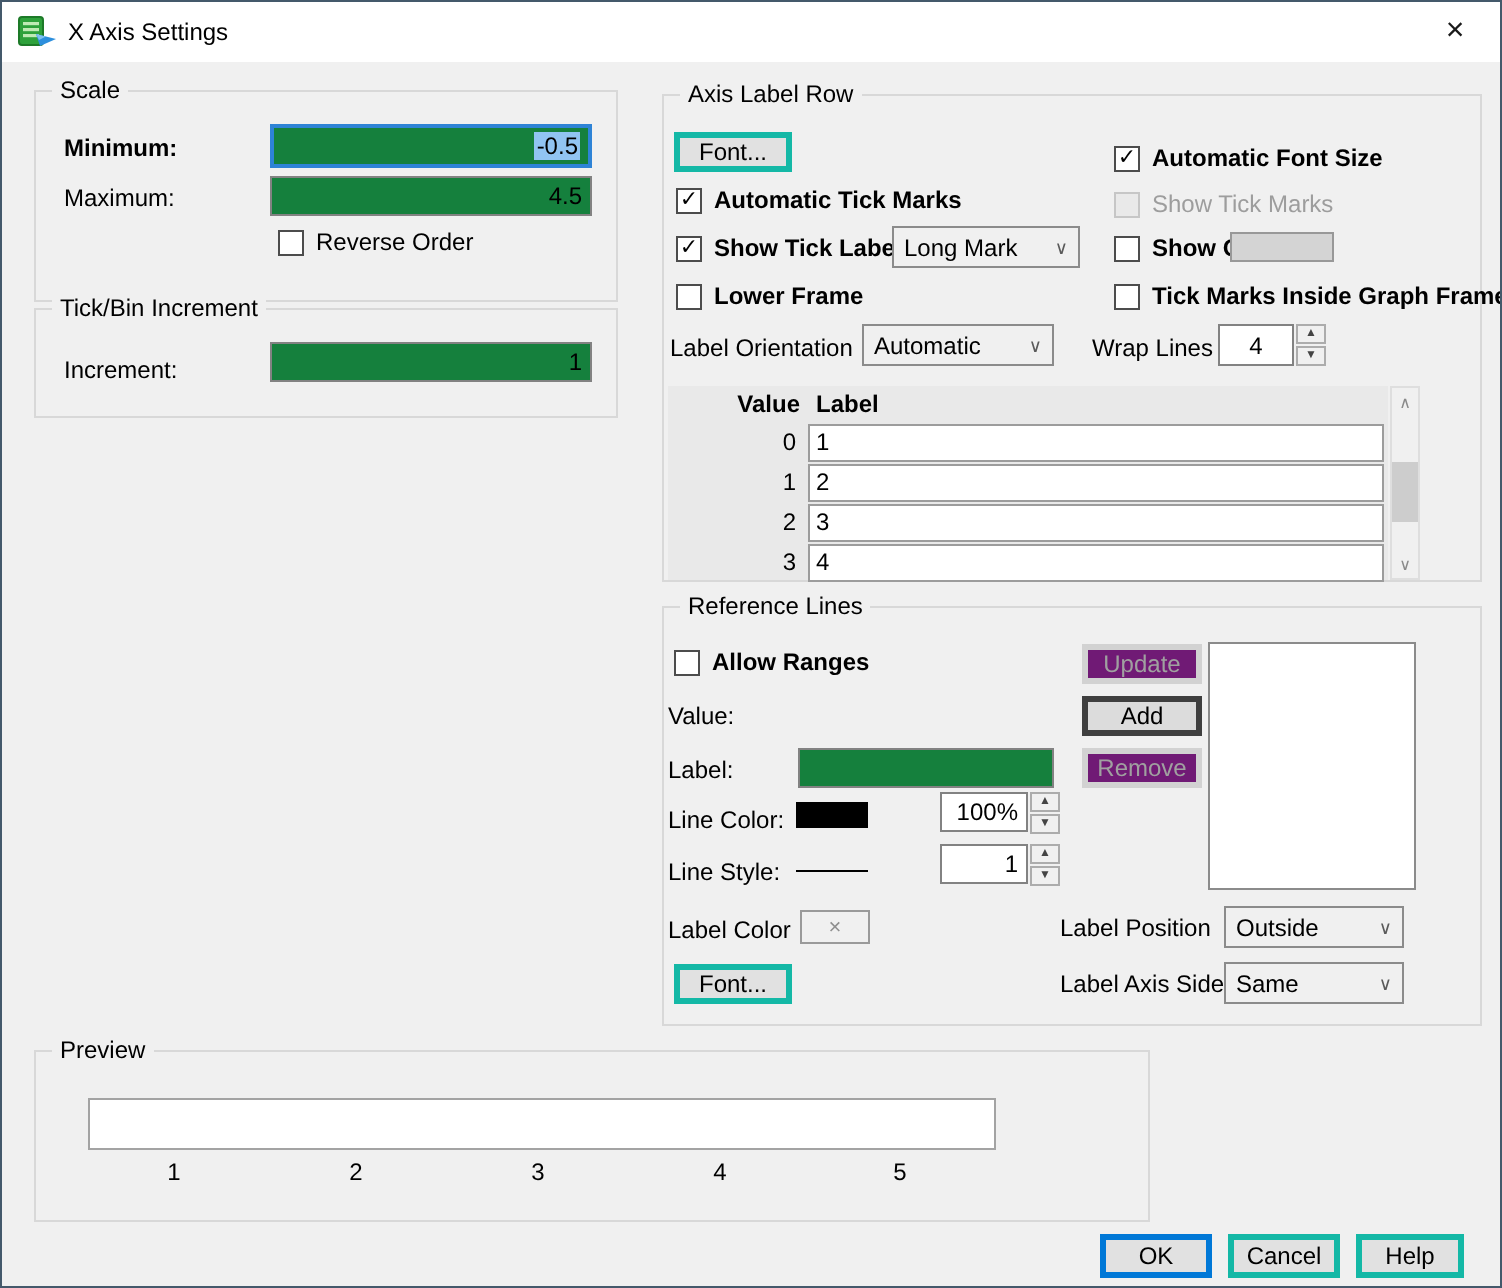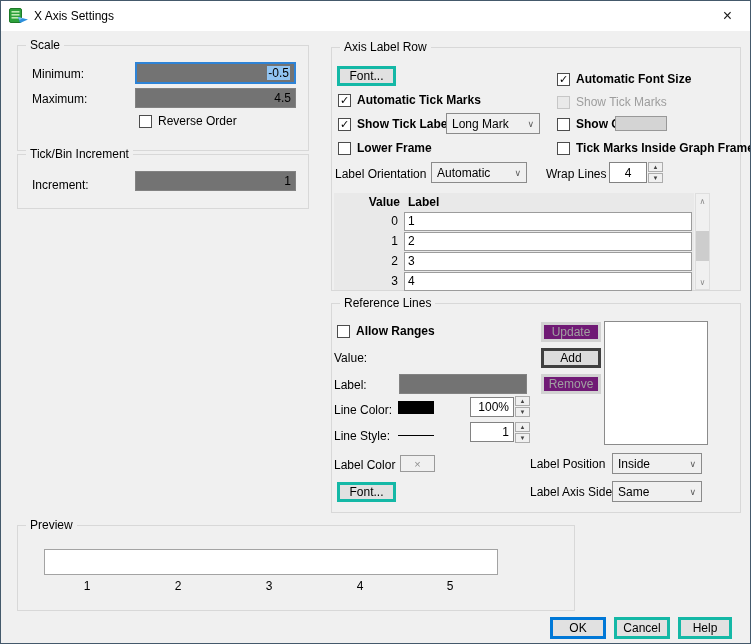--- a/index.html
+++ b/index.html
@@ -10,21 +10,21 @@
     overflow:hidden;
   }
   .titlebar{position:absolute;left:0;top:0;right:0;height:30px;background:#fff;}
   .app-icon{position:absolute;left:8px;top:7px;width:20px;height:16px;}
   .title-text{position:absolute;left:33px;top:8px;white-space:nowrap;}
   .close-btn{position:absolute;right:0;top:0;width:45px;height:29px;display:flex;align-items:center;justify-content:center;font-size:16px;color:#1a1a1a;cursor:pointer;}
   .lbl{position:absolute;white-space:nowrap;line-height:15px;}
   .lbl.dis{color:#9d9d9d;}
   .gb{position:absolute;border:1px solid #d8d8d8;}
   .gb-t{position:absolute;top:-8px;left:8px;background:#f0f0f0;padding:0 4px;line-height:15px;white-space:nowrap;}
-  .field{position:absolute;background:#737373;border:1px solid #828282;box-sizing:border-box;display:flex;align-items:center;padding:0 4px;overflow:hidden;}
+  .field{position:absolute;background:#15803d;border:1px solid #828282;box-sizing:border-box;display:flex;align-items:center;padding:0 4px;overflow:hidden;}
   .field.right{justify-content:flex-end;}
   .field.focus{border:2px solid #2e83d6;}
   .sel{background:#91c4f2;padding:0 1px;}
   .cb{position:absolute;width:13px;height:13px;background:#fff;border:1px solid #4c4c4c;box-sizing:border-box;display:flex;align-items:center;justify-content:center;font-size:11px;line-height:1;cursor:pointer;}
   .cb .chk{margin-top:-1px;}
   .cb.dis{background:#e9e9e9;border-color:#c6c6c6;}
   .cb.dis .chk{visibility:hidden;}
   .btn{position:absolute;background:#e1e1e1;border:3px solid #14b8a6;box-sizing:border-box;display:flex;align-items:center;justify-content:center;cursor:pointer;}
   .btn.dis{background:#701a75;border-color:#d2d2d2;color:#a0a0a0;cursor:default;}
   .btn.dark{border-color:#3f3f3f;background:#dcdcdc;}
@@ -66,21 +66,21 @@
       <rect x="2.5" y="9" width="8" height="1.6" fill="#bfeab4"></rect>
       <polygon points="9,9 19,11.5 11,15" fill="#2d8fdd"></polygon>
       <polygon points="9,9 14,10.2 10.5,12" fill="#7dc0f0"></polygon>
     </svg>
     <span class="title-text">X Axis Settings</span>
     <span class="close-btn">×</span>
   </div>
 
   <div class="gb" style="left:16px;top:44px;width:290px;height:104px;">
     <span class="gb-t">Scale</span>
-    <span class="lbl" style="left:14px;top:21px;">Minimum:</span>
+    <span class="lbl" style="left:14px;top:21px;font-weight:bold;">Minimum:</span>
     <div class="field focus right" style="left:117px;top:16px;width:161px;height:22px;">
       <span class="sel">-0.5</span>
     </div>
     <span class="lbl" style="left:14px;top:46px;">Maximum:</span>
     <div class="field right" style="left:117px;top:42px;width:161px;height:20px;">
       <span>4.5</span>
     </div>
     <span class="cb" style="left:121px;top:69px;"></span>
     <span class="lbl" style="left:140px;top:68px;">Reverse Order</span>
   </div>
@@ -175,21 +175,21 @@
 
     <span class="lbl" style="left:2px;top:47px;">Value:</span>
 
     <span class="lbl" style="left:2px;top:74px;">Label:</span>
     <div class="field" style="left:67px;top:70px;width:128px;height:20px;">
       <span></span>
     </div>
 
     <span class="lbl" style="left:2px;top:99px;">Line Color:</span>
     <span class="swatch" style="left:66px;top:97px;width:36px;height:13px;background:#000;border:1px solid #000;"></span>
-    <div class="spin" style="left:138px;top:92px;align-items:center;">
+    <div class="spin" style="left:138px;top:92px;">
       <span class="val" style="width:44px;height:20px;">100%</span>
       <span class="arrows">
         <span class="sp">▲</span>
         <span class="sp">▼</span>
       </span>
     </div>
 
     <span class="lbl" style="left:2px;top:125px;">Line Style:</span>
     <span class="line-sample" style="left:66px;top:131px;width:36px;"></span>
     <div class="spin" style="left:138px;top:118px;">
@@ -208,21 +208,21 @@
 
     <span class="lbl" style="left:2px;top:154px;">Label Color</span>
     <span class="nc-btn" style="left:68px;top:151px;width:35px;height:17px;">
         <span>×</span>
       </span>
 
     <div class="btn" style="left:5px;top:178px;width:59px;height:20px;">Font...</div>
 
     <span class="lbl" style="left:198px;top:153px;">Label Position</span>
     <div class="dd" style="left:280px;top:149px;width:90px;height:21px;">
-      <span>Inside</span>
+      <span>Outside</span>
       <span class="chev">∨</span>
     </div>
     <span class="lbl" style="left:198px;top:181px;">Label Axis Side</span>
     <div class="dd" style="left:280px;top:177px;width:90px;height:21px;">
       <span>Same</span>
       <span class="chev">∨</span>
     </div>
   </div>
 
   <div class="gb" style="left:16px;top:524px;width:556px;height:84px;">

